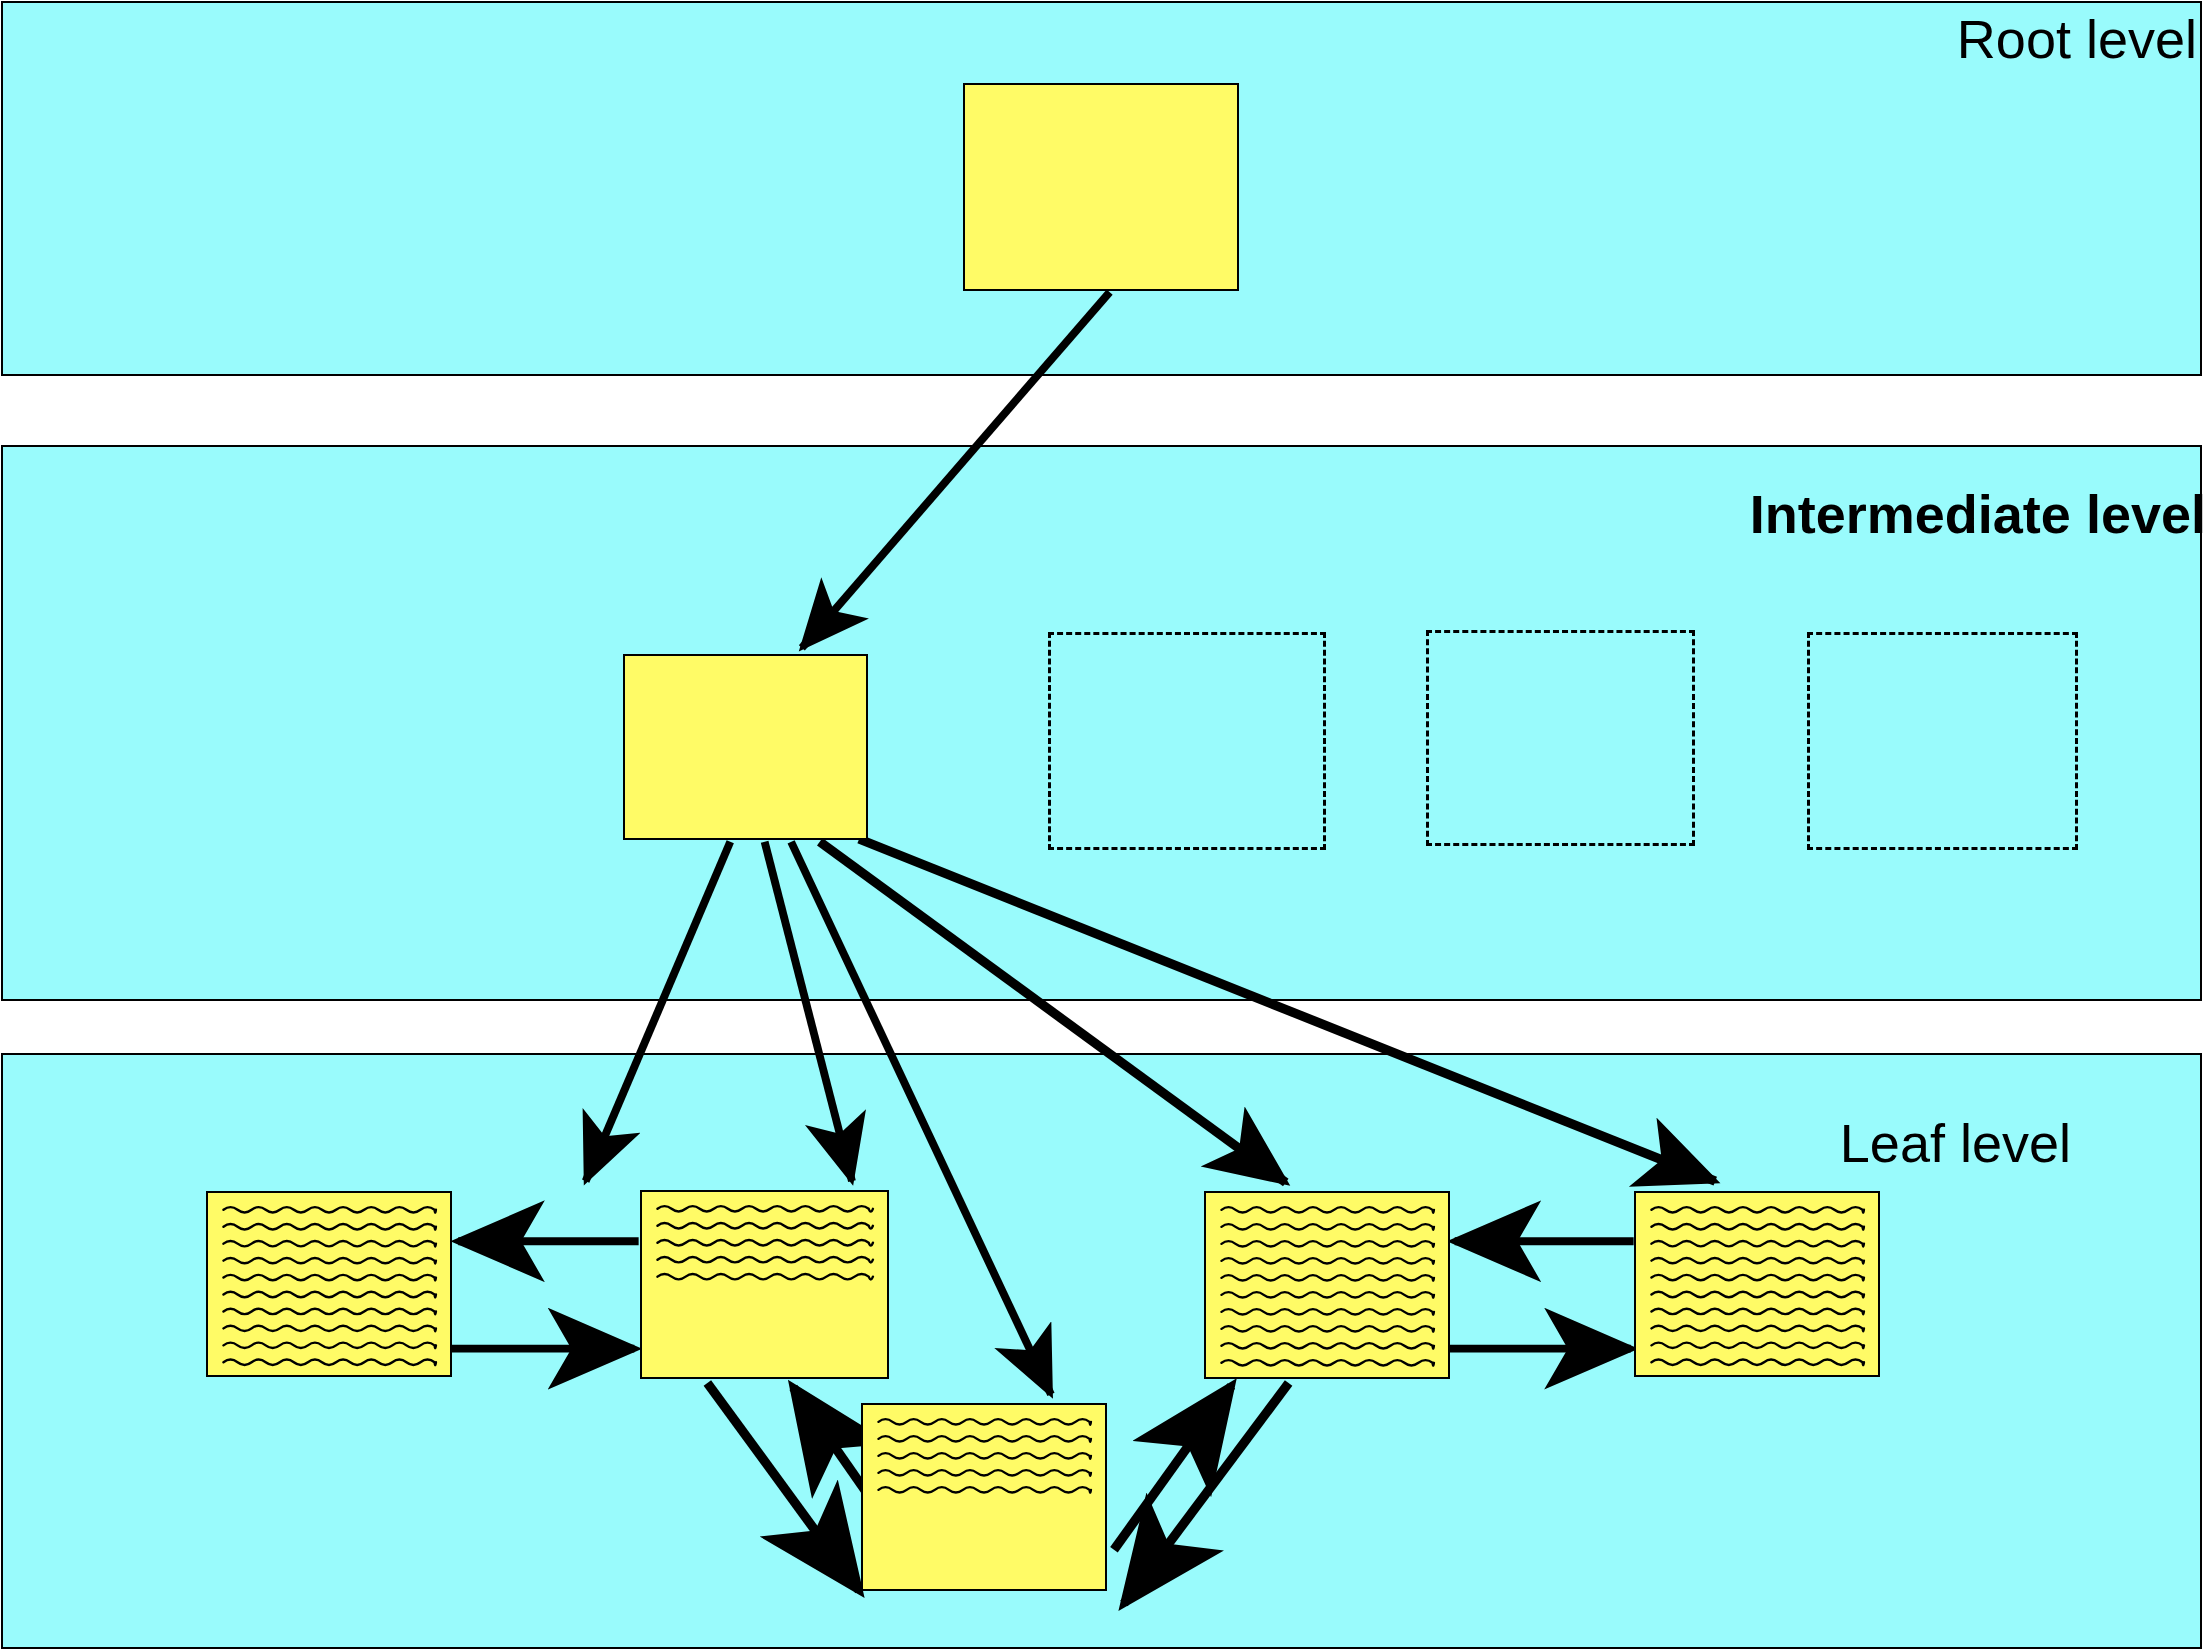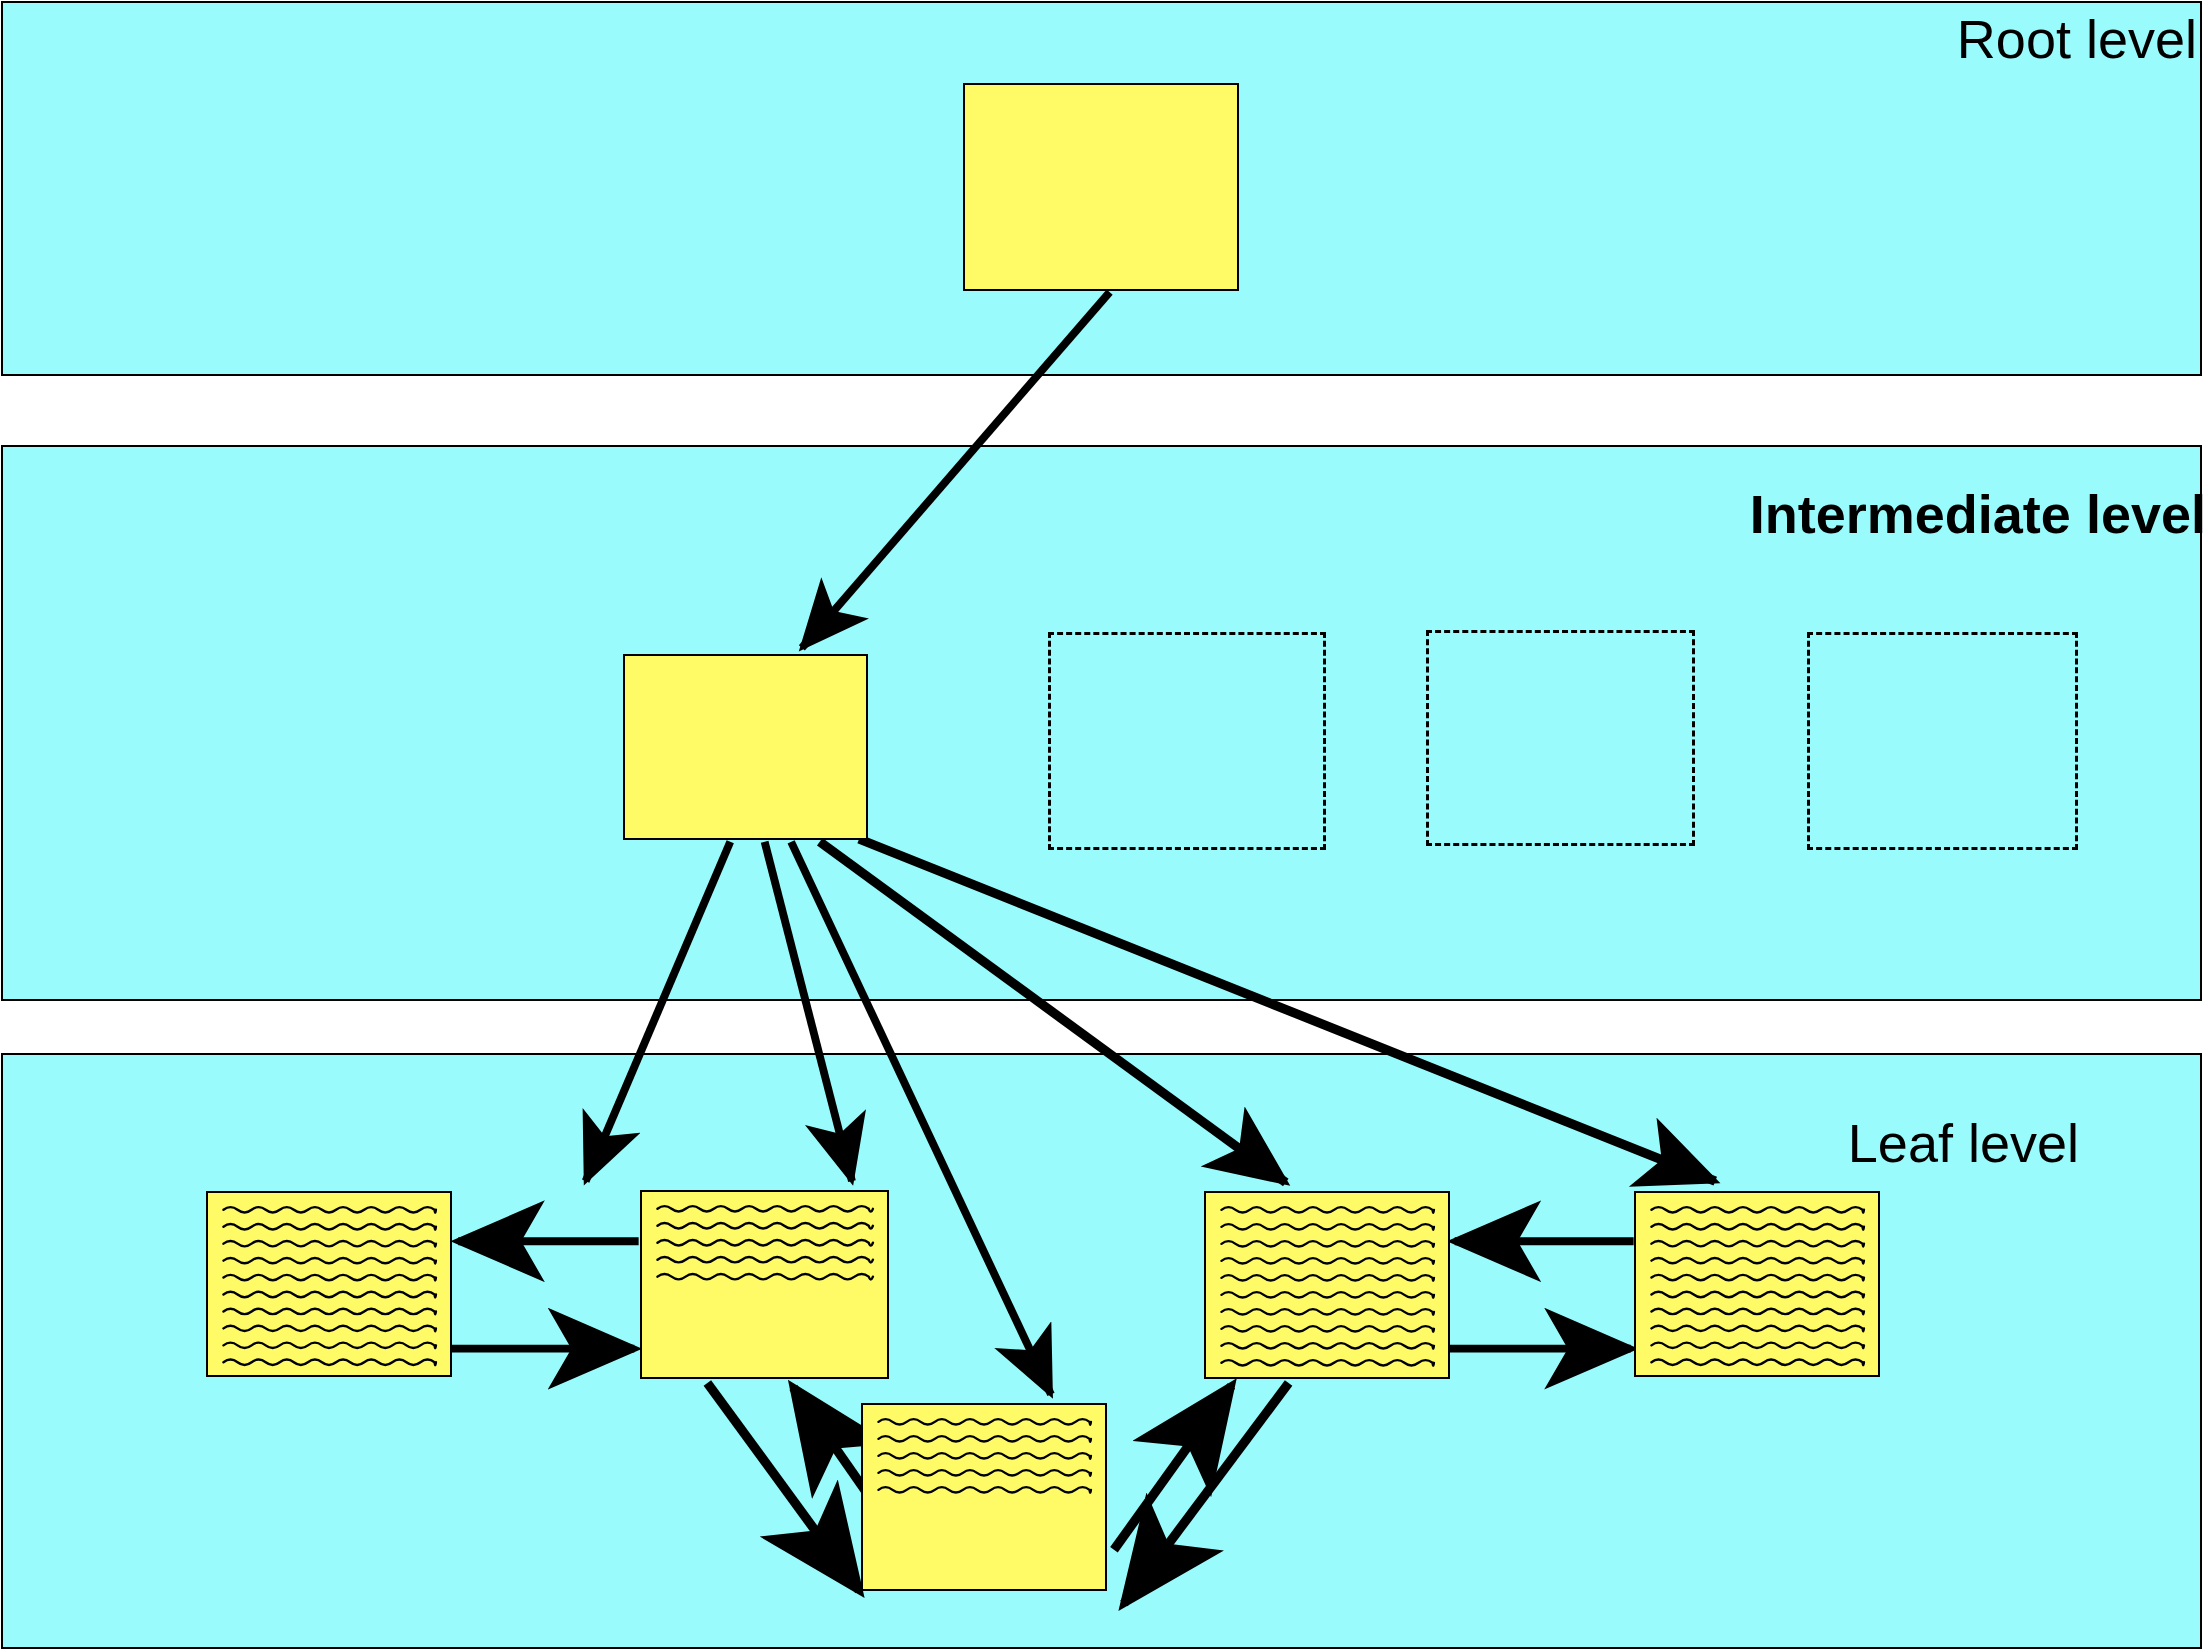--- a/index.html
+++ b/index.html
@@ -22,21 +22,21 @@
   .band-label{
     position:absolute;
     color:#000000;
     font-size:54px;
     line-height:1;
     white-space:nowrap;
     font-weight:400;
   }
   #label-root{right:43px;top:11.5px;}
   #label-intermediate{right:34px;top:487px;font-weight:bold;}
-  #label-leaf{right:161px;top:1116px;}
+  #label-leaf{right:169px;top:1116px;}
   .node{
     position:absolute;
     background:#fffb66;
     border:2.9px solid #000000;
     box-sizing:border-box;
   }
   .node-dashed{
     position:absolute;
     background:transparent;
     border:3.6px dashed #000000;

